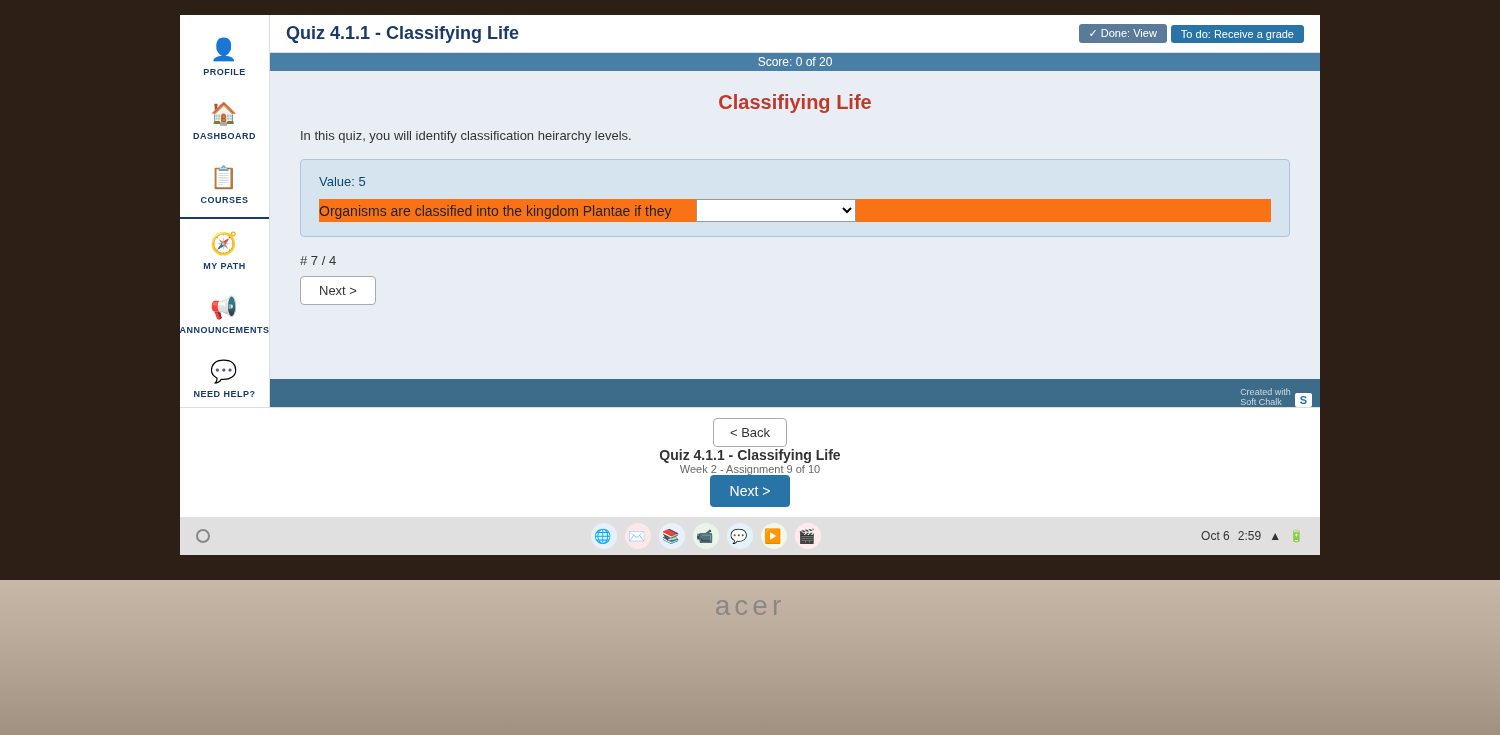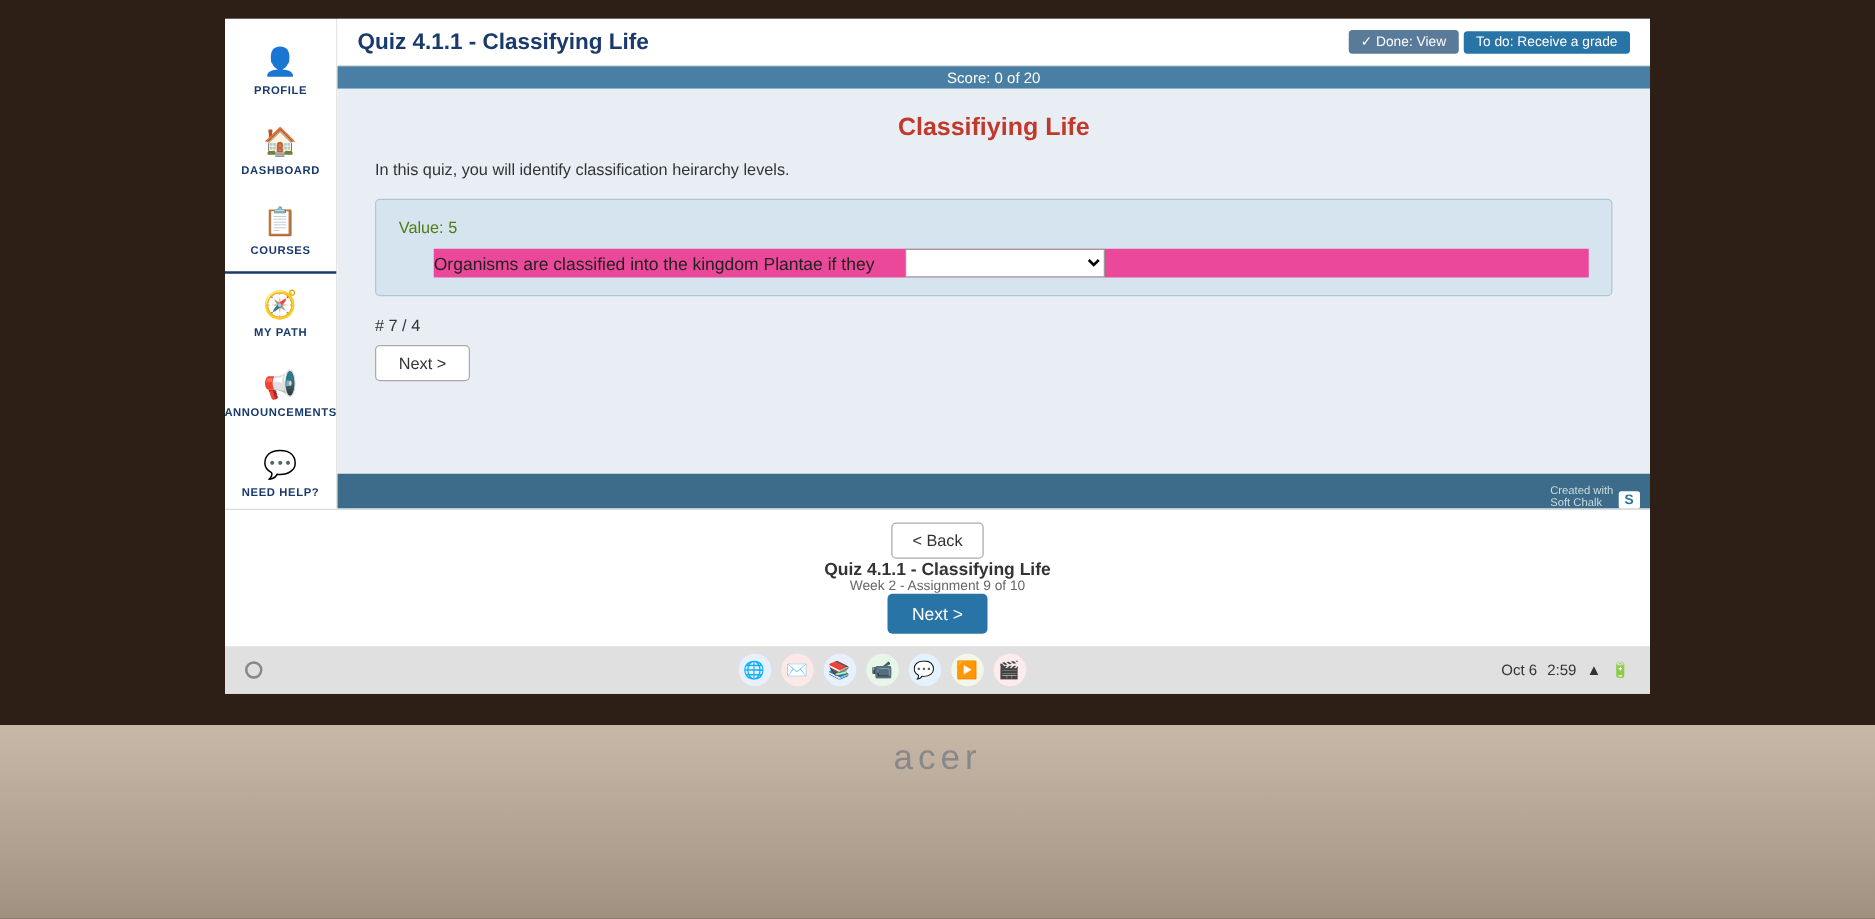--- a/index.html
+++ b/index.html
@@ -157,31 +157,30 @@
     .question-box {
       background: #d6e4f0;
       border: 1px solid #aec6d8;
       border-radius: 4px;
       padding: 14px 18px;
       margin-bottom: 16px;
     }
 
     .value-label {
       font-size: 13px;
-      color: #4d7c0f;
+      color: #0c4a6e;
       margin-bottom: 10px;
     }
 
     .question-row {
-      background: #ec4899;
+      background: #f97316;
       display: flex;
       align-items: center;
       gap: 24px;
       flex-wrap: wrap;
-      margin-left: 28px;
     }
 
     .question-text {
       font-size: 14px;
       color: #222;
     }
 
     .question-counter {
       font-size: 13px;
       color: #333;

